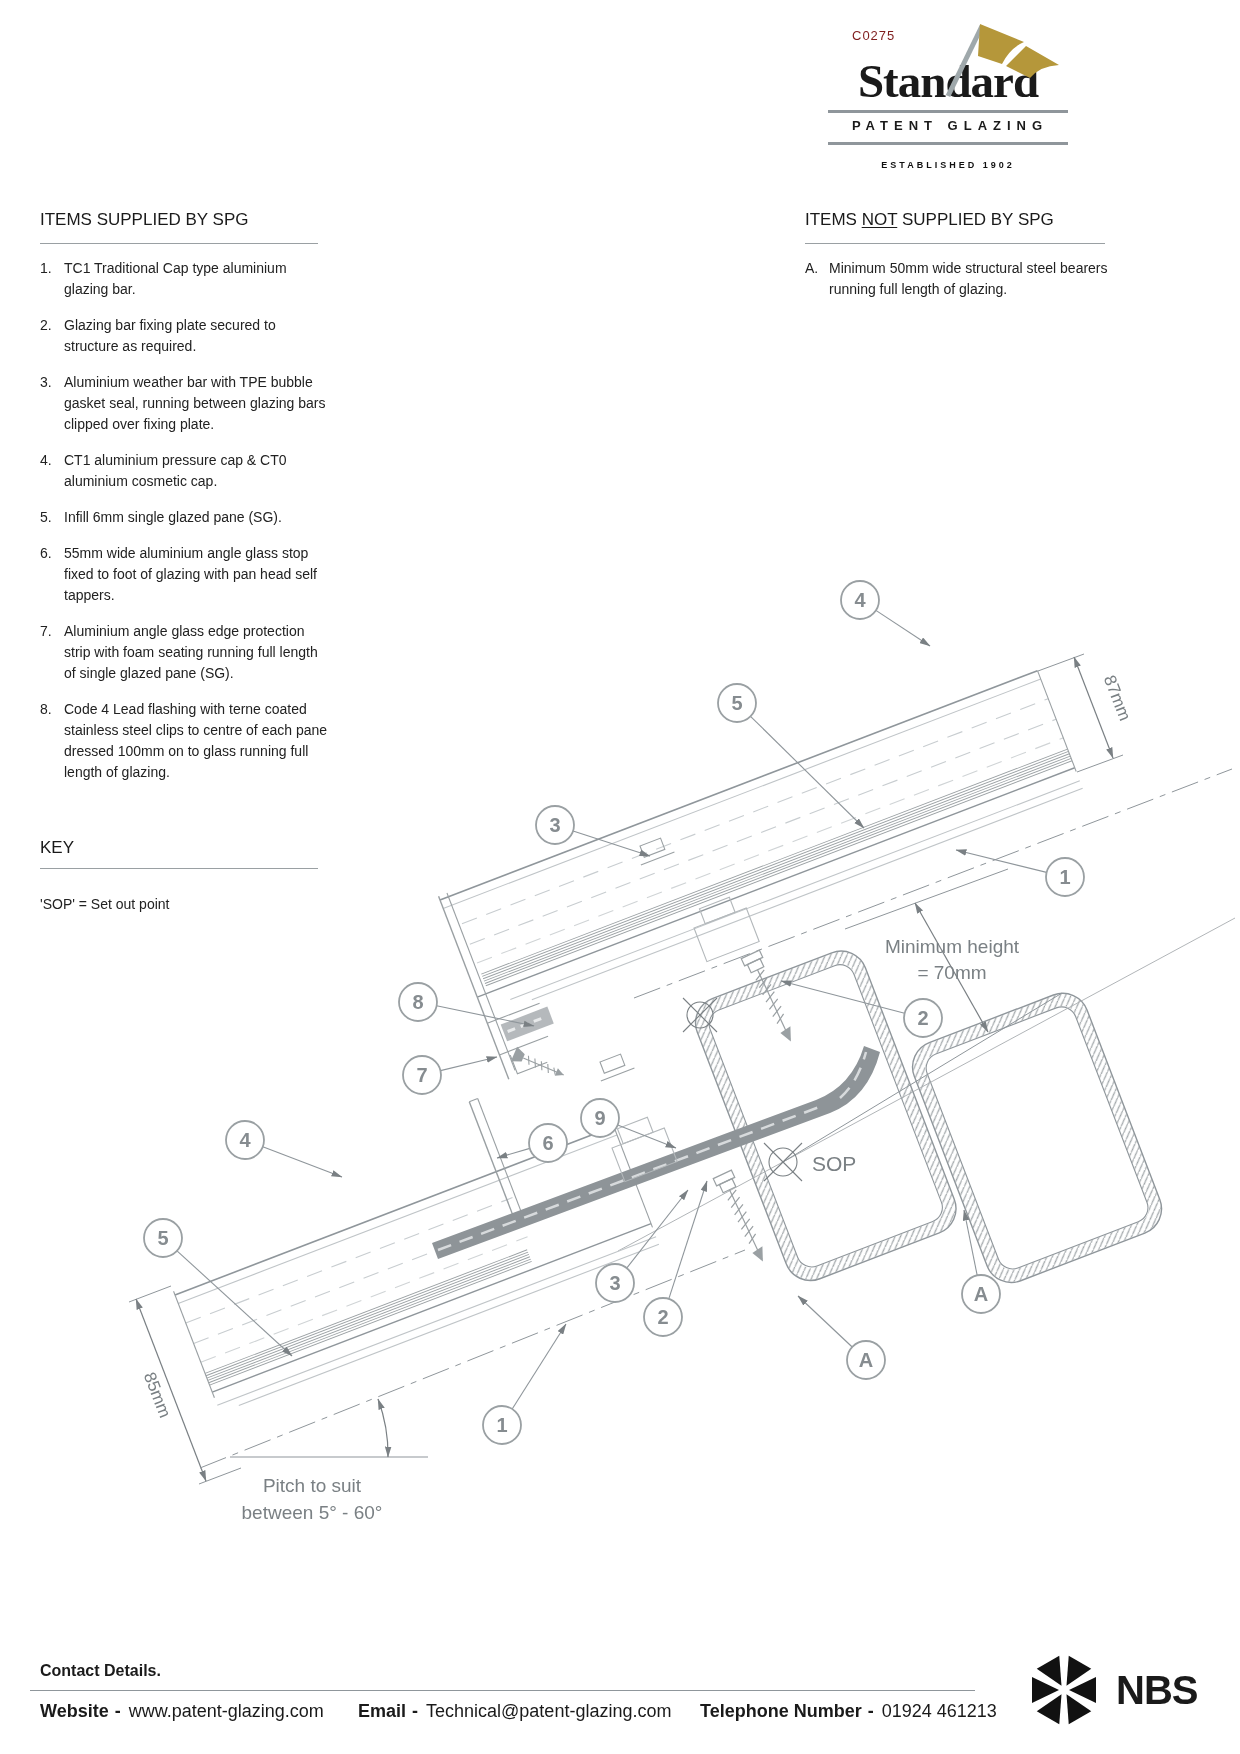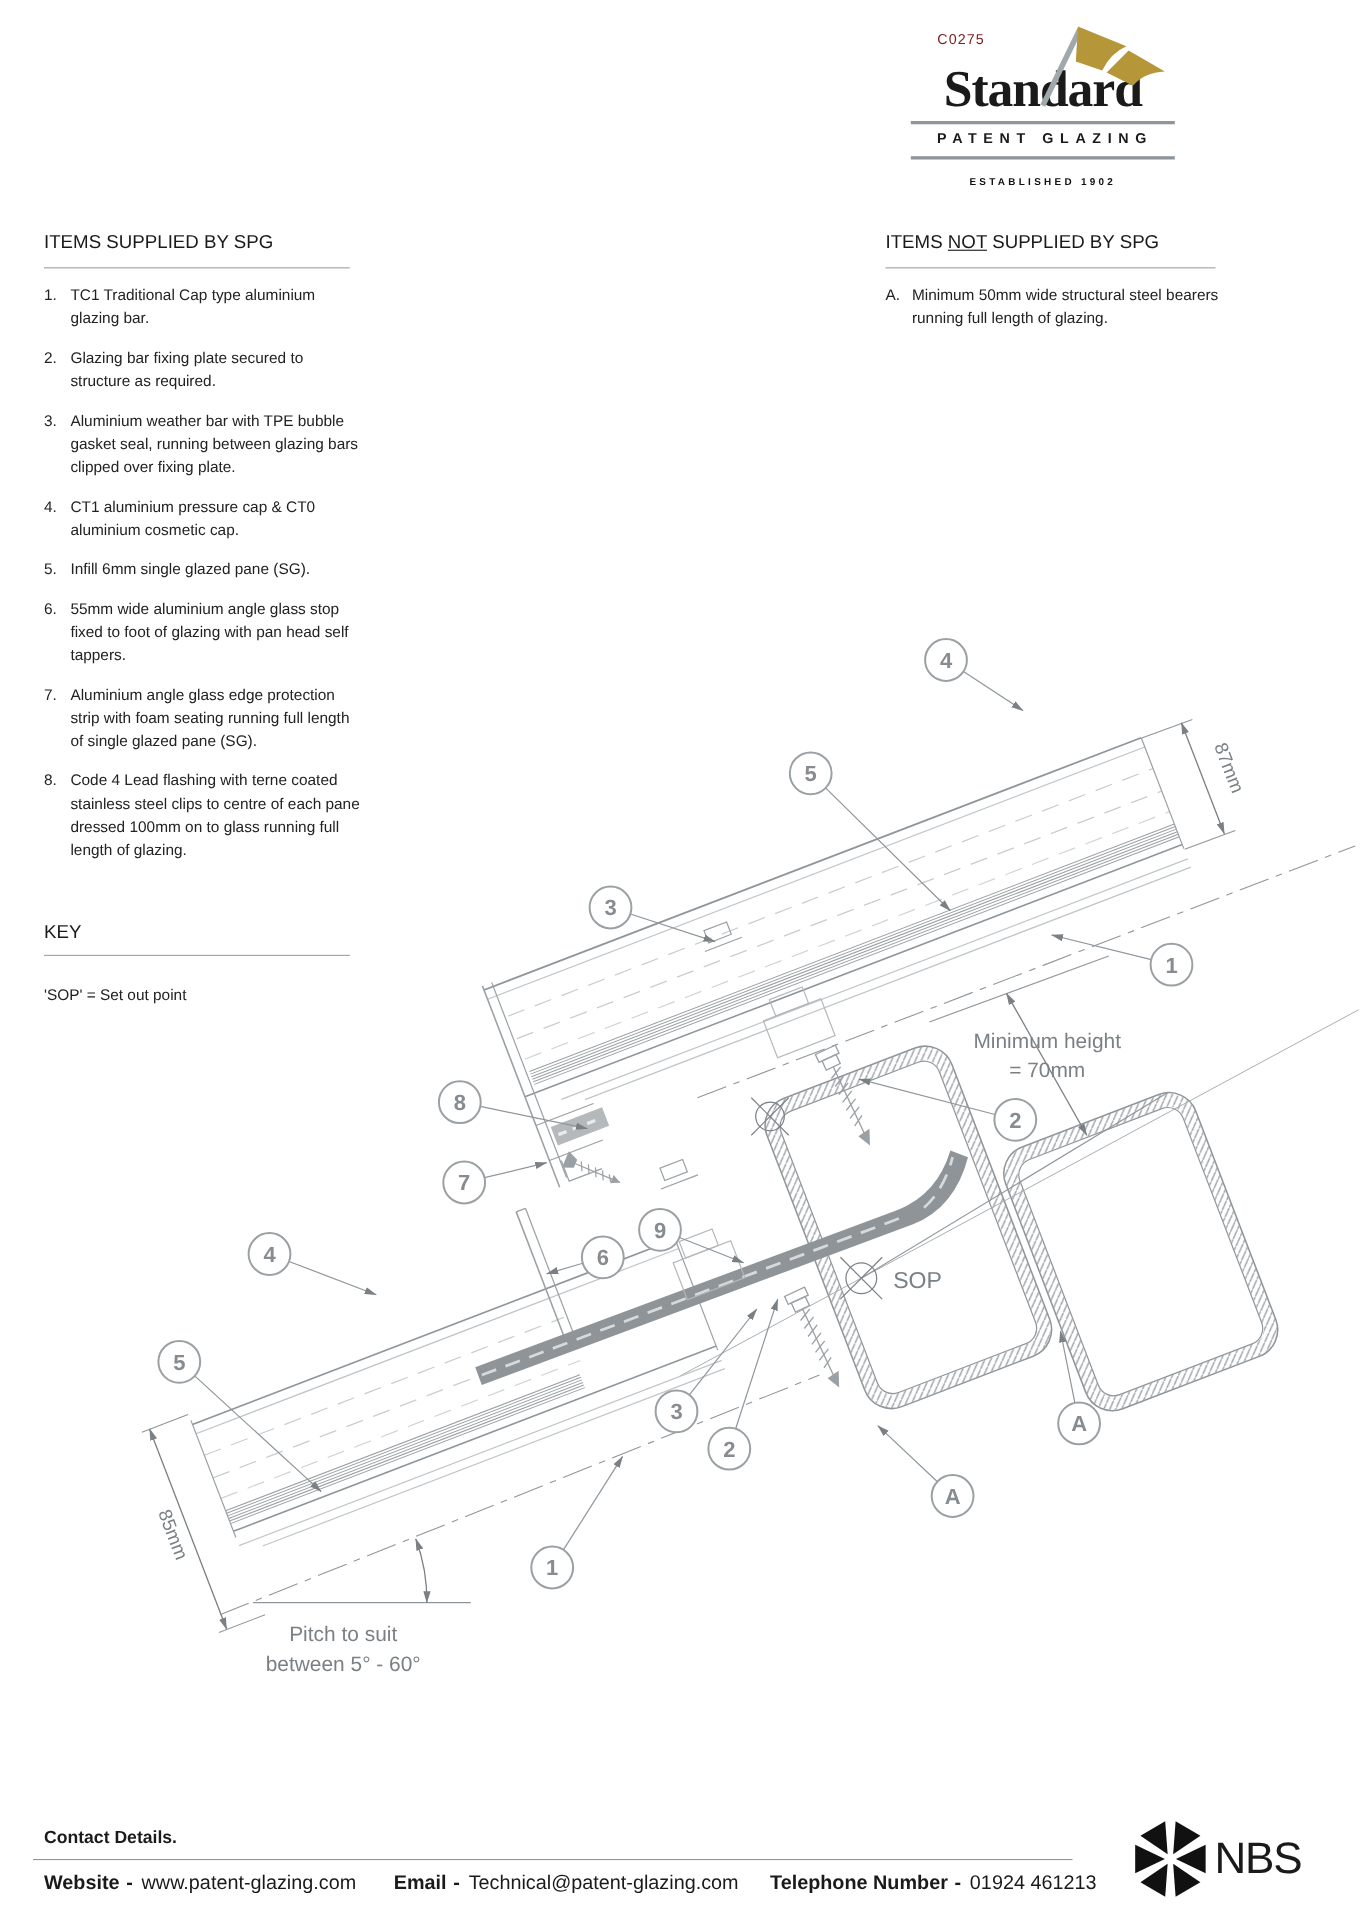--- a/index.html
+++ b/index.html
@@ -41,21 +41,21 @@
   
   #drawing{position:absolute;left:0;top:480px;width:1240px;height:1060px;}
   
   #contact-head{left:40px;top:1662px;font-size:16px;font-weight:bold;}
   #footer-rule{left:30px;top:1690px;width:945px;height:1px;background:#8f969b;}
   .f-entry{position:absolute;top:1701px;font-size:18px;text-align:center;}
   .f-entry b{margin-right:6px;}
   .f-entry .dash{font-weight:bold;margin-right:8px;}
   #fe1{left:40px;} #fe2{left:358px;} #fe3{left:700px;}
   #nbs{left:1028px;top:1654px;display:flex;align-items:center;}
-  #nbs-text{font-size:40px;font-weight:normal;letter-spacing:-1px;margin-left:4px;}
+  #nbs-text{font-size:40px;font-weight:bold;letter-spacing:-1px;margin-left:16px;}
 </style>
 </head>
 <body>
 
 <table id="titleblock" class="abs">
   <tbody>
 </tbody>
   </table>
 
 <div id="watermark" class="abs">C0275</div>

